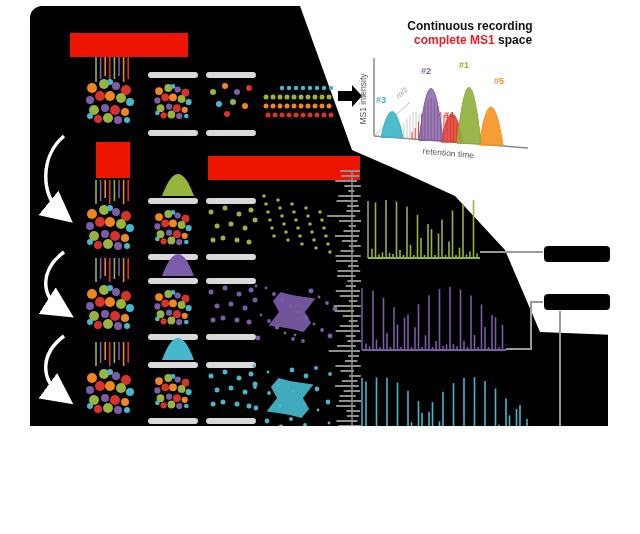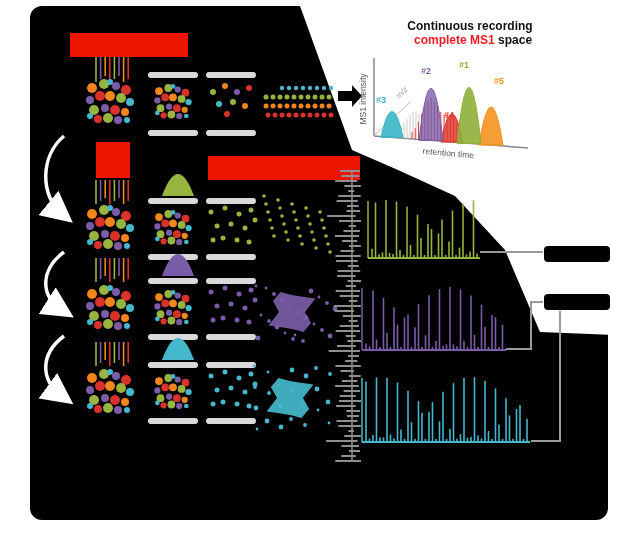--- a/index.html
+++ b/index.html
@@ -1,16 +1,16 @@
 <!DOCTYPE html>
 <html><head>
 <meta charset="utf-8">
 <style>
   html,body{margin:0;padding:0;background:#ffffff;}
-  .canvas{position:relative;width:640px;height:534px;overflow:hidden;
+  .canvas{position:relative;width:640px;height:426px;overflow:hidden;
           font-family:"Liberation Sans",sans-serif;}
   svg{position:absolute;left:0;top:0;}
   .t-title{font-size:12px;font-weight:bold;fill:#111;text-anchor:middle;}
   .t-title2{font-size:12px;font-weight:bold;fill:#111;}
   .t-axis{font-size:8.5px;fill:#555;text-anchor:middle;}
   .t-mz{font-size:8px;fill:#999;font-style:italic;}
   .t-peak{font-size:9px;font-weight:bold;text-anchor:middle;}
   .curve{fill:none;stroke:#ffffff;stroke-width:3.5;}
   .conn{fill:none;stroke:#9a9a9a;stroke-width:2;}
   .axisline{stroke:#888;stroke-width:1.5;fill:none;}

